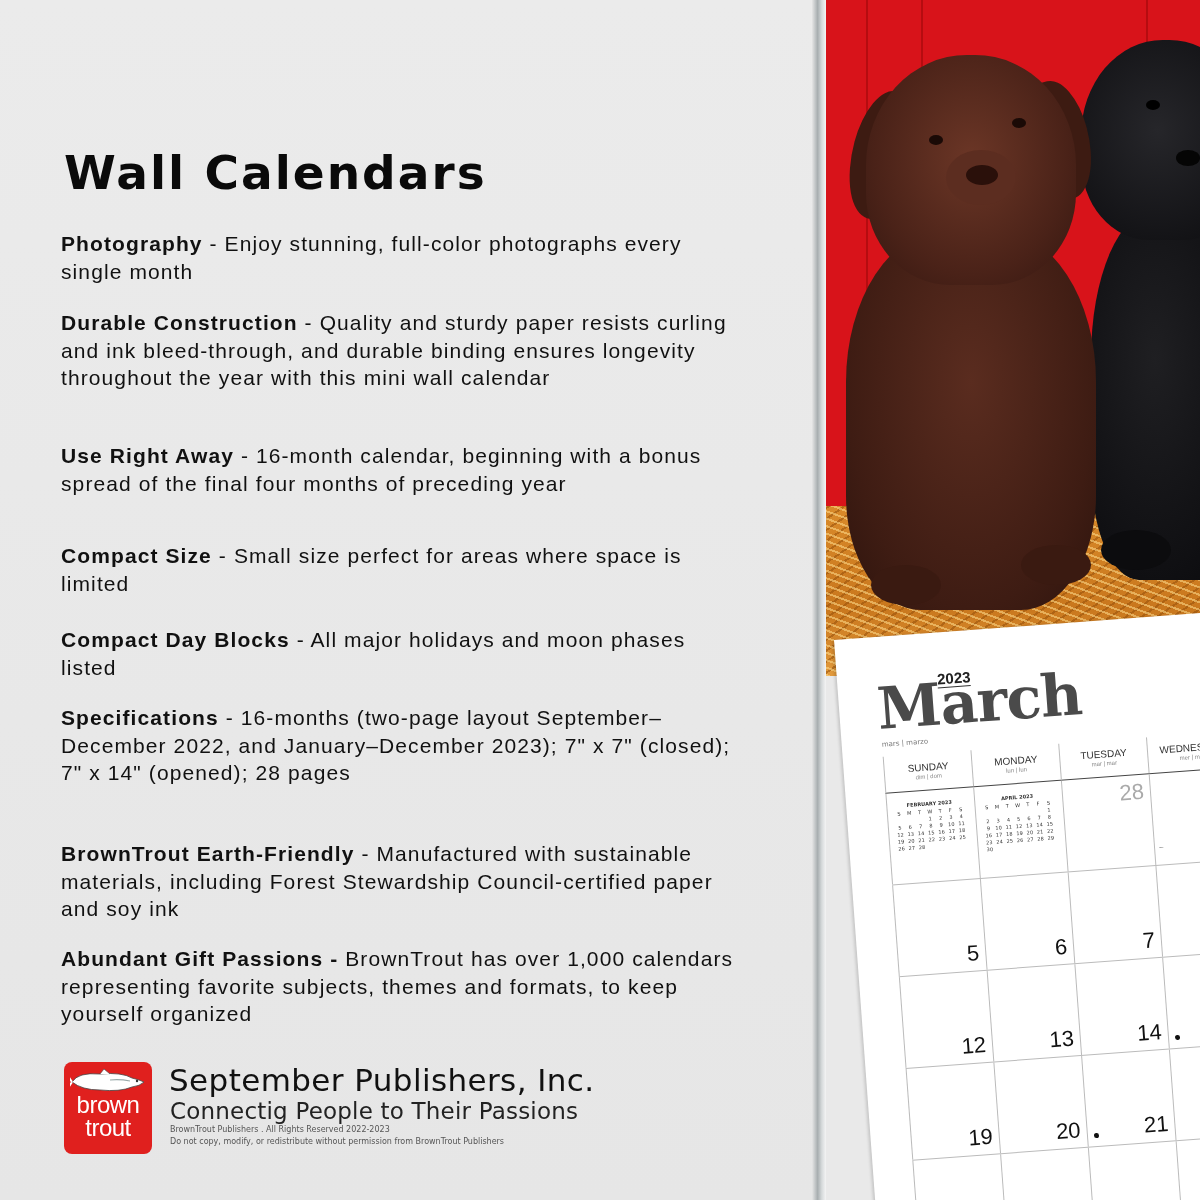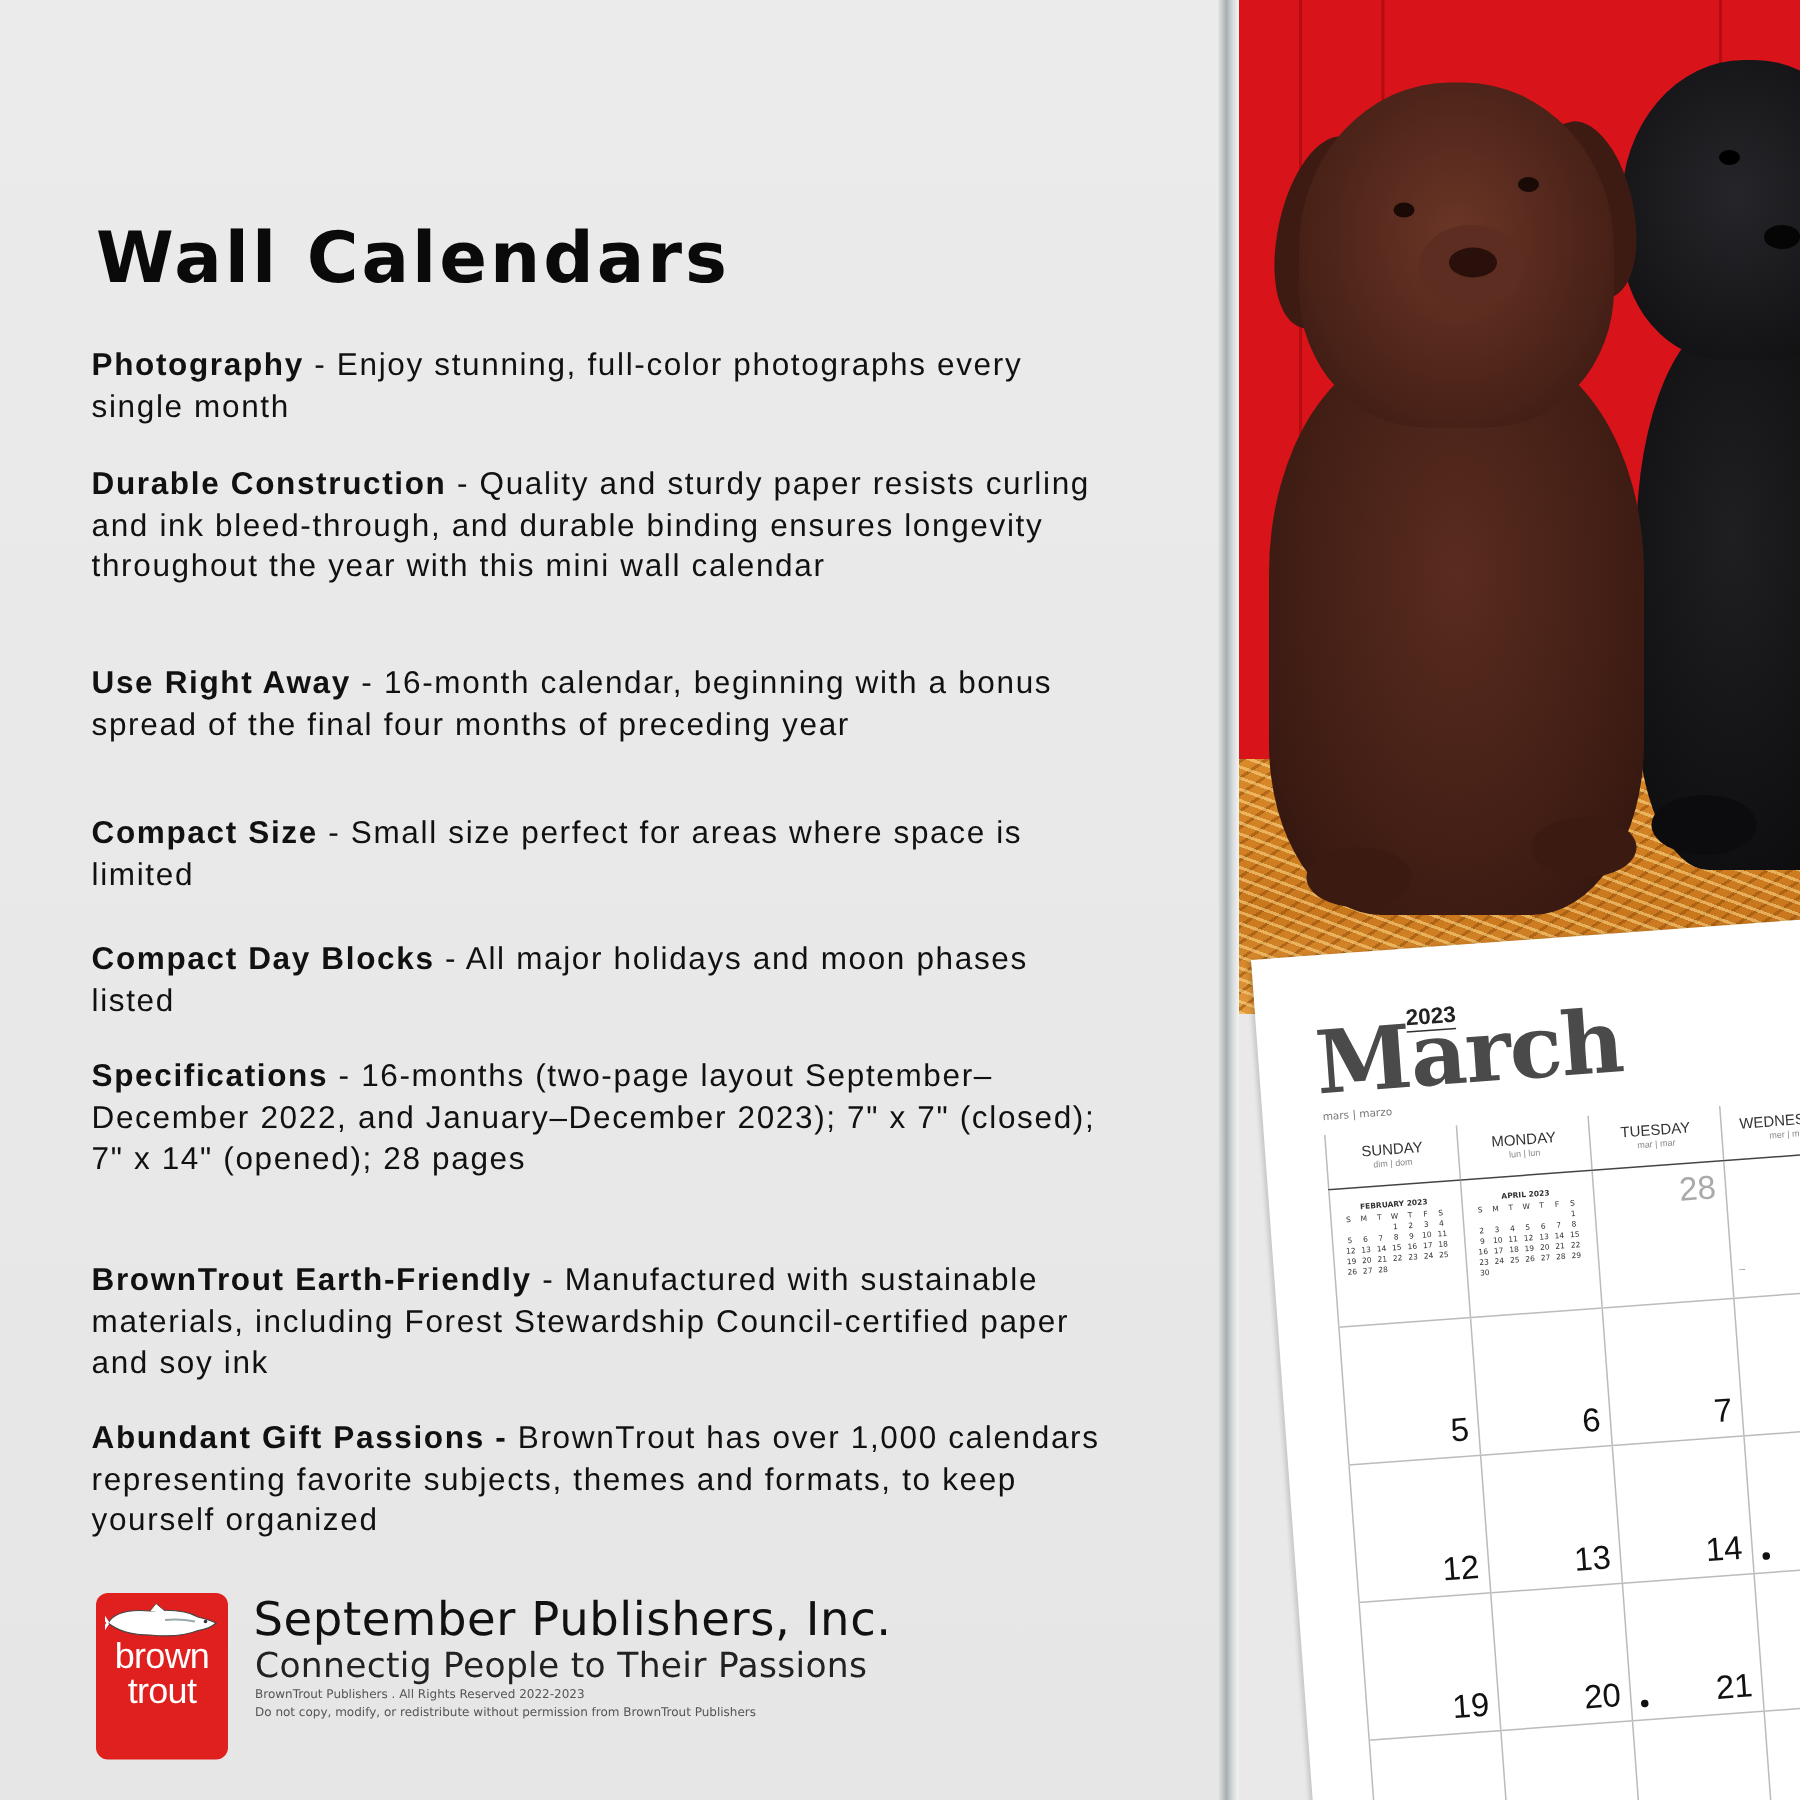--- a/index.html
+++ b/index.html
@@ -26,21 +26,21 @@
     .f3 { position: absolute; top: 212px; }
     .f4 { position: absolute; top: 312px; }
     .f5 { position: absolute; top: 396px; }
     .f6 { position: absolute; top: 474px; }
     .f7 { position: absolute; top: 610px; }
     .f8 { position: absolute; top: 715px; }
     .feature { width: 680px; }
 
     .publisher { position: absolute; left: 64px; top: 1062px; width: 520px; height: 90px; }
     .logo {
-      position: absolute; left: 0; top: 0; width: 88px; height: 111px;
+      position: absolute; left: 0; top: 0; width: 88px; height: 92px;
       background: #e0201e; border-radius: 8px; overflow: hidden;
     }
     .logo .fish { position: absolute; left: 6px; top: 6px; width: 76px; height: 28px; }
     .logo .logo-text {
       position: absolute; left: 0; right: 0; top: 31px; text-align: center;
       color: #fff; font-family: "Liberation Sans", sans-serif; font-size: 24px;
       line-height: 23px; letter-spacing: -0.5px;
     }
     .pub-name {
       position: absolute; left: 105px; top: 0px; font-family: "DejaVu Sans", sans-serif;

